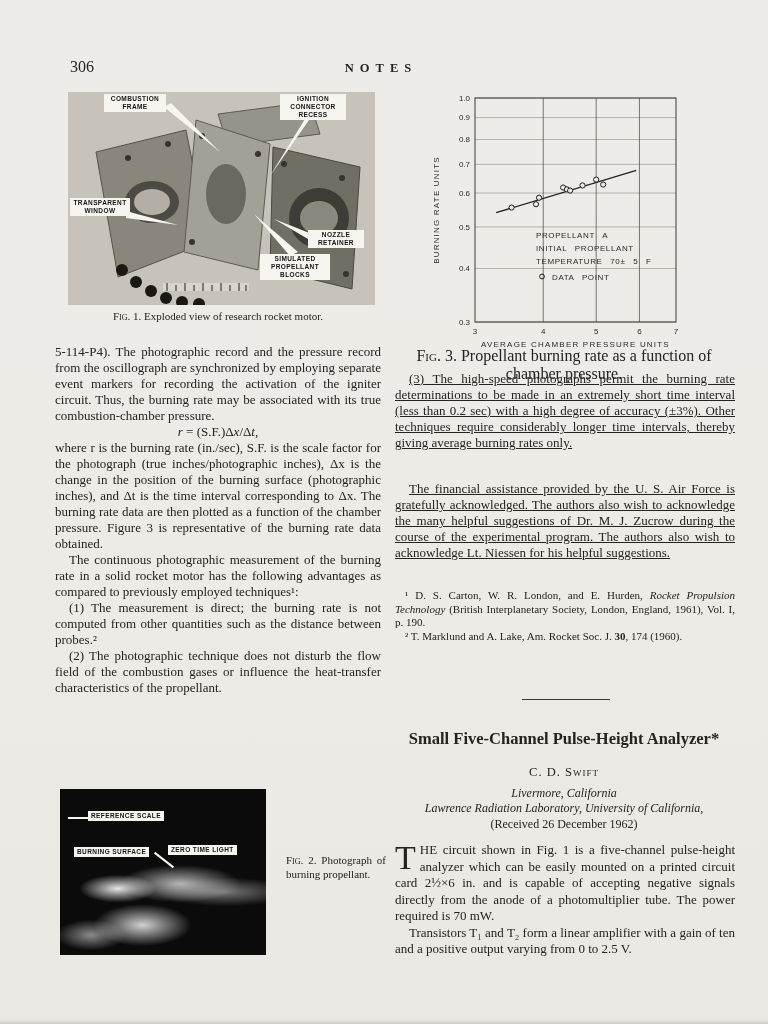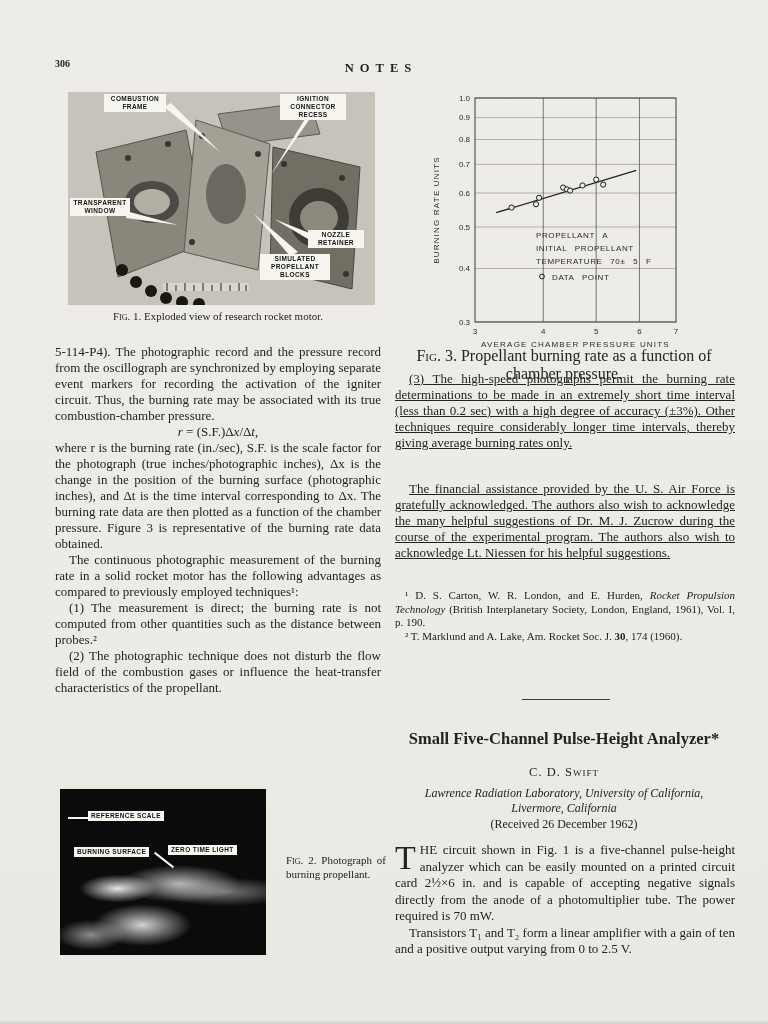--- a/index.html
+++ b/index.html
@@ -8,21 +8,21 @@
     position:relative; width:768px; height:1024px; margin:0 auto;
     background:
       linear-gradient(180deg, #eeece8 0%, #edebe6 60%, #eae8e3 100%);
     font-family:"Liberation Serif","DejaVu Serif",serif;
     color:#24231f; overflow:hidden;
   }
   .scan-edge { position:absolute; left:0; right:0; bottom:0; height:4px;
     background:linear-gradient(rgba(0,0,0,0), rgba(0,0,0,0.12)); }
 
   
-  .pnum { position:absolute; left:55px; top:58px; font-size:10px;font-weight:bold; }
+  .pnum { position:absolute; left:70px; top:58px; font-size:16px; }
   .runhead { position:absolute; left:0; top:61px; width:736px; text-align:center;
     font-size:12.5px; font-weight:bold; letter-spacing:6px;padding-left:26px; }
 
   
   .fig1 { position:absolute; left:68px; top:92px; width:307px; height:213px;
     background:#c7c3ba; overflow:hidden; }
   .fig1 svg { position:absolute; left:0; top:0; }
   .flabel { position:absolute; background:#f7f5f0; color:#141412;
     font-family:"Liberation Sans","DejaVu Sans",sans-serif;
     font-size:6.5px; line-height:8px; font-weight:bold; letter-spacing:0.4px;
@@ -221,22 +221,22 @@
   <div class="footns">
     <p><span>¹ D. S. Carton, W. R. London, and E. Hurden, </span><span class="fn-italic">Rocket Propulsion Technology</span><span> (British Interplanetary Society, London, England, 1961), Vol. I, p. 190.</span></p>
     <p><span>² T. Marklund and A. Lake, Am. Rocket Soc. J. </span><span class="fn-bold">30</span><span>, 174 (1960).</span></p>
   </div>
 
   <div class="divider"></div>
 
   <div class="atitle">Small Five-Channel Pulse-Height Analyzer*</div>
   <div class="aauthor">C. D. Swift</div>
   <div class="aaffil">
+    <div>Livermore, California</div>
     <div>Lawrence Radiation Laboratory, University of California,</div>
-    <div>Livermore, California</div>
   </div>
   <div class="areceived">(Received 26 December 1962)</div>
   <div class="abody">
     <p><span class="dropcap">T</span><span>HE circuit shown in Fig. 1 is a five-channel pulse-height analyzer which can be easily mounted on a printed circuit card 2½×6 in. and is capable of accepting negative signals directly from the anode of a photomultiplier tube. The power required is 70 mW.</span></p>
     <p class="ind">Transistors T₁ and T₂ form a linear amplifier with a gain of ten and a positive output varying from 0 to 2.5 V.</p>
   </div>
 
   <div class="scan-edge"></div>
 </div>
 

